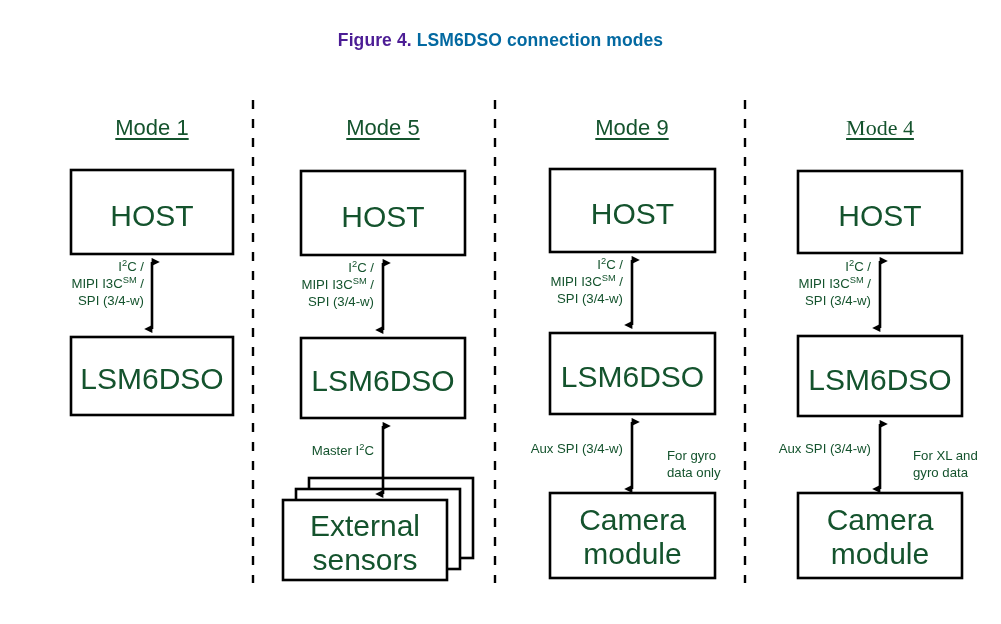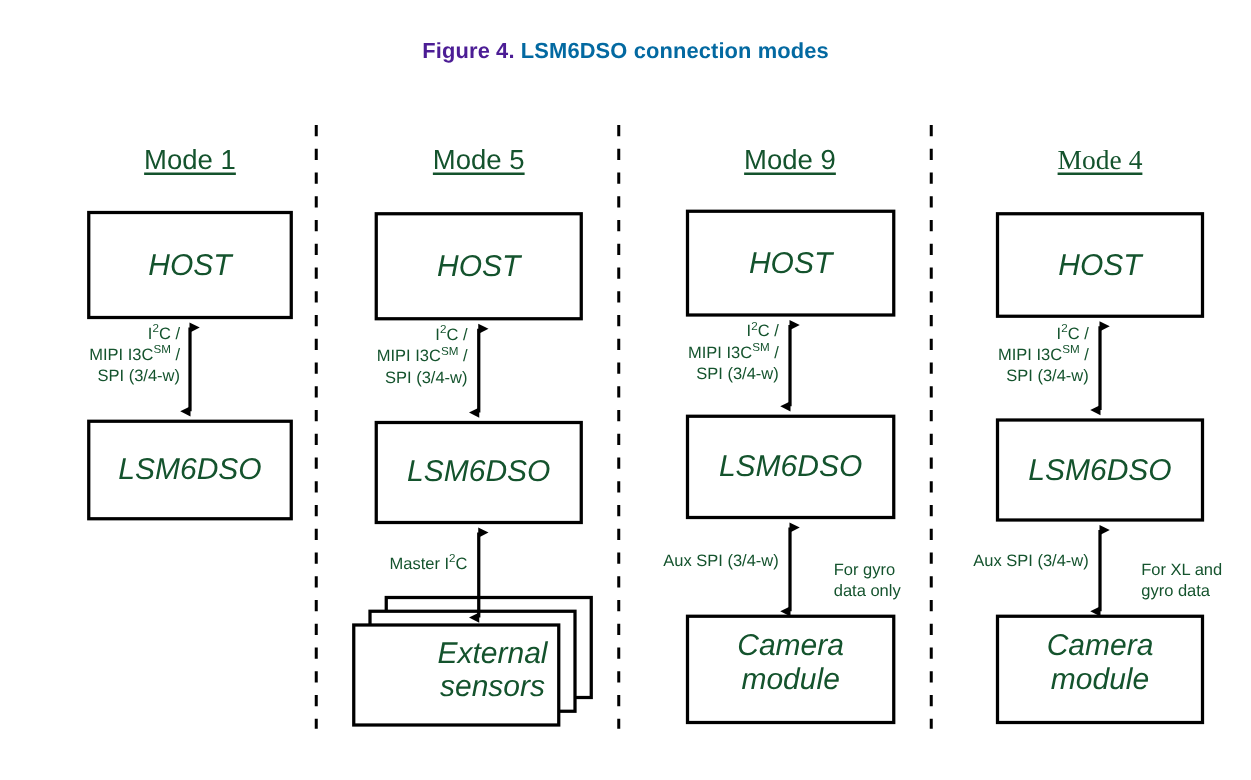--- a/index.html
+++ b/index.html
@@ -45,24 +45,23 @@
     white-space: pre;
     line-height: 1.16;
   }
   .mode-title {
     font-size: 22px;
     text-decoration: underline;
     text-underline-offset: 3px;
     text-align: center;
   }
   .box-label {
-    font-size: 24px;
+    font-size: 30px;
     text-align: center;
     line-height: 1.13;
-    font-style: italic;
   }
   .edge-label {
     font-size: 13.2px;
     line-height: 1.30;
   }
   .edge-label.right-al { text-align: right; }
   .edge-label.left-al  { text-align: left; margin-left: 24px; }
   .edge-label sup {
     font-size: 9.3px;
     vertical-align: super;
@@ -132,21 +131,21 @@
 <div class="lbl mode-title" style="left:62px;  top:115px; width:180px;">Mode 1</div>
 <div class="lbl mode-title" style="left:293px; top:115px; width:180px;">Mode 5</div>
 <div class="lbl mode-title" style="left:542px; top:115px; width:180px;">Mode 9</div>
 <div class="lbl mode-title" style="left:790px; top:115px; width:180px;font-family:Liberation Serif, serif;">Mode 4</div>
 
 <div class="lbl box-label" style="left:71px;  top:199px; width:162px;">HOST</div>
 <div class="lbl box-label" style="left:71px;  top:362px; width:162px;">LSM6DSO</div>
 
 <div class="lbl box-label" style="left:301px; top:200px; width:164px;">HOST</div>
 <div class="lbl box-label" style="left:301px; top:364px; width:164px;">LSM6DSO</div>
-<div class="lbl box-label" style="left:268px; top:509px; width:164px;padding-left:44px;">External<br>sensors</div>
+<div class="lbl box-label" style="left:283px; top:509px; width:164px;">External<br>sensors</div>
 
 <div class="lbl box-label" style="left:550px; top:197px; width:165px;">HOST</div>
 <div class="lbl box-label" style="left:550px; top:360px; width:165px;">LSM6DSO</div>
 <div class="lbl box-label" style="left:550px; top:503px; width:165px;">Camera<br>module</div>
 
 <div class="lbl box-label" style="left:798px; top:199px; width:164px;">HOST</div>
 <div class="lbl box-label" style="left:798px; top:363px; width:164px;">LSM6DSO</div>
 <div class="lbl box-label" style="left:798px; top:503px; width:164px;">Camera<br>module</div>
 
 <div class="lbl edge-label right-al" style="left:-8px; top:258px; width:152px;">I<sup>2</sup>C /<br>MIPI I3C<sup>SM</sup> /<br>SPI (3/4-w)</div>

